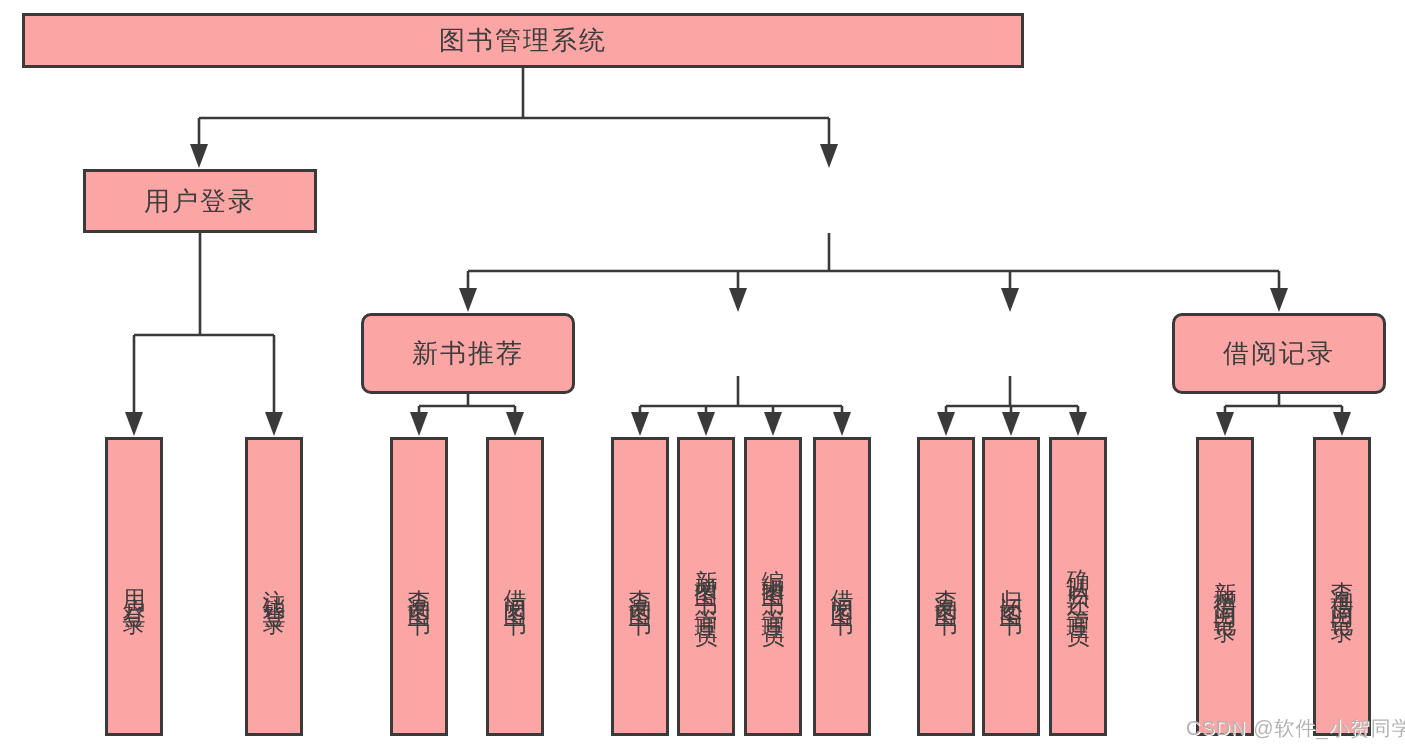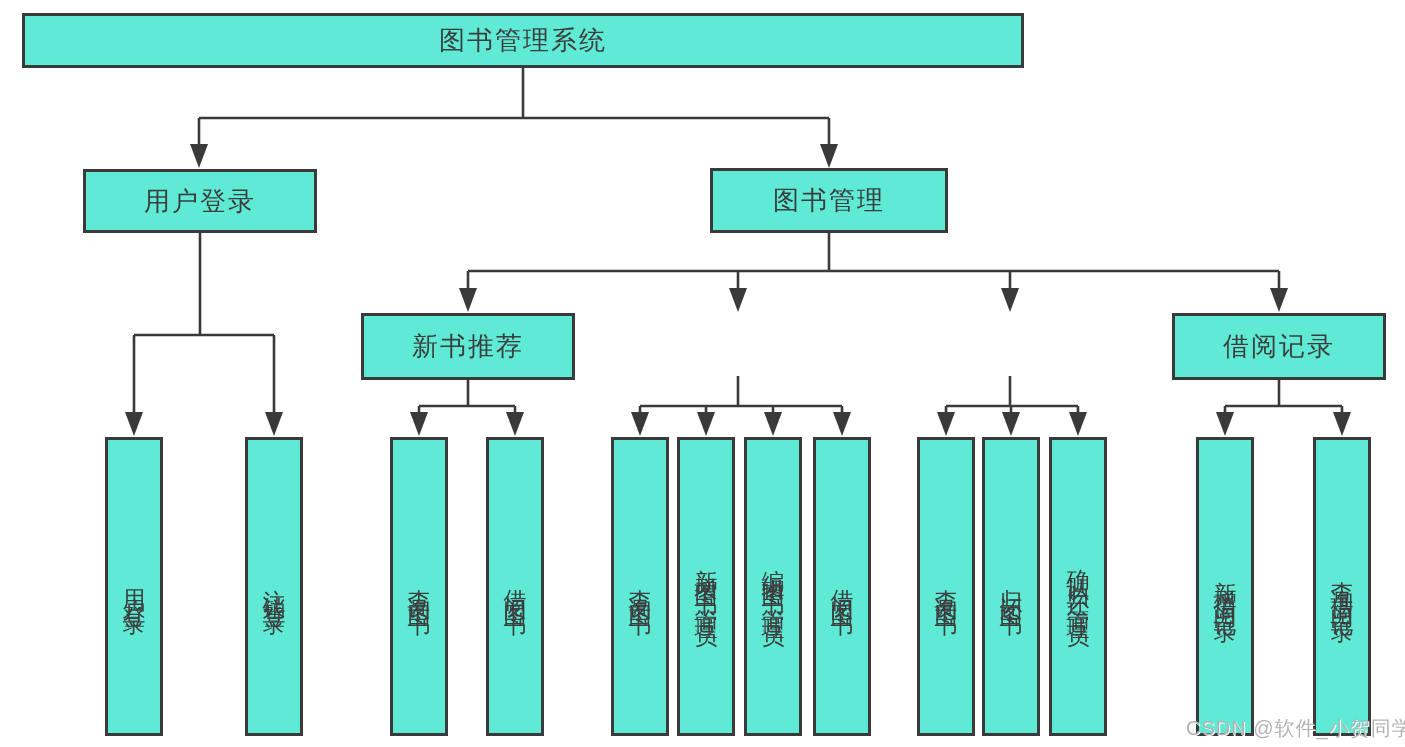--- a/index.html
+++ b/index.html
@@ -4,36 +4,36 @@
 <style>
   html,body { margin:0; padding:0; background:#ffffff; }
   #stage {
     position:relative; width:1405px; height:747px;
     background:#ffffff; overflow:hidden;
     font-family:"Liberation Sans", sans-serif;
   }
   #connectors { position:absolute; left:0; top:0; pointer-events:none; }
   .box {
     position:absolute; box-sizing:border-box;
-    border:3px solid #3a3a3a; background:#5eead4;
+    border:3px solid #3a3a3a; background:#fca5a5;
     display:flex; align-items:center; justify-content:center;
     color:#3d3d3d;
   }
   .h { font-size:26px; letter-spacing:2px; white-space:nowrap; }
   .v {
     writing-mode:vertical-lr; text-orientation:mixed;
     font-size:23px; letter-spacing:8px; line-height:1;
   }
   
   #n-root  { left:22px;  top:13px;  width:1002px; height:55px; }
   
   #n-l2-0  { left:83px;  top:169px; width:234px; height:64px; }
   #n-l2-1  { left:710px; top:168px; width:238px; height:65px; }
   
-  .l3 { top:313px; width:214px; height:67px; }
+  .l3 { top:313px; width:214px; height:81px;border-radius:10px; }
   #n-l3-0 { left:361px; }
   #n-l3-1 { left:631px; }
   #n-l3-2 { left:903px; }
   #n-l3-3 { left:1172px; }
   
   .leaf { top:437px; width:58px; height:299px; }
   #n-leaf-0  { left:105px; }
   #n-leaf-1  { left:245px; }
   #n-leaf-2  { left:390px; }
   #n-leaf-3  { left:486px; }
@@ -94,21 +94,20 @@
       <polygon points="1011,436 1002,412 1020,412"></polygon>
       <polygon points="1078,436 1069,412 1087,412"></polygon>
       <polygon points="1225,436 1216,412 1234,412"></polygon>
       <polygon points="1342,436 1333,412 1351,412"></polygon>
     </g>
   </svg>
 
   <div class="box h" id="n-root">图书管理系统</div>
 
   <div class="box h" id="n-l2-0">用户登录</div>
-  <div class="box h" id="n-l2-1">图书管理</div>
 
   <div class="box h l3" id="n-l3-0">新书推荐</div>
   <div class="box h l3" id="n-l3-3">借阅记录</div>
 
   <div class="box v leaf" id="n-leaf-0">用户登录</div>
   <div class="box v leaf" id="n-leaf-1">注销登录</div>
   <div class="box v leaf" id="n-leaf-2">查询图书</div>
   <div class="box v leaf" id="n-leaf-3">借阅图书</div>
   <div class="box v leaf" id="n-leaf-4">查询图书</div>
   <div class="box v leaf" id="n-leaf-5">新增图书（管理员）</div>

